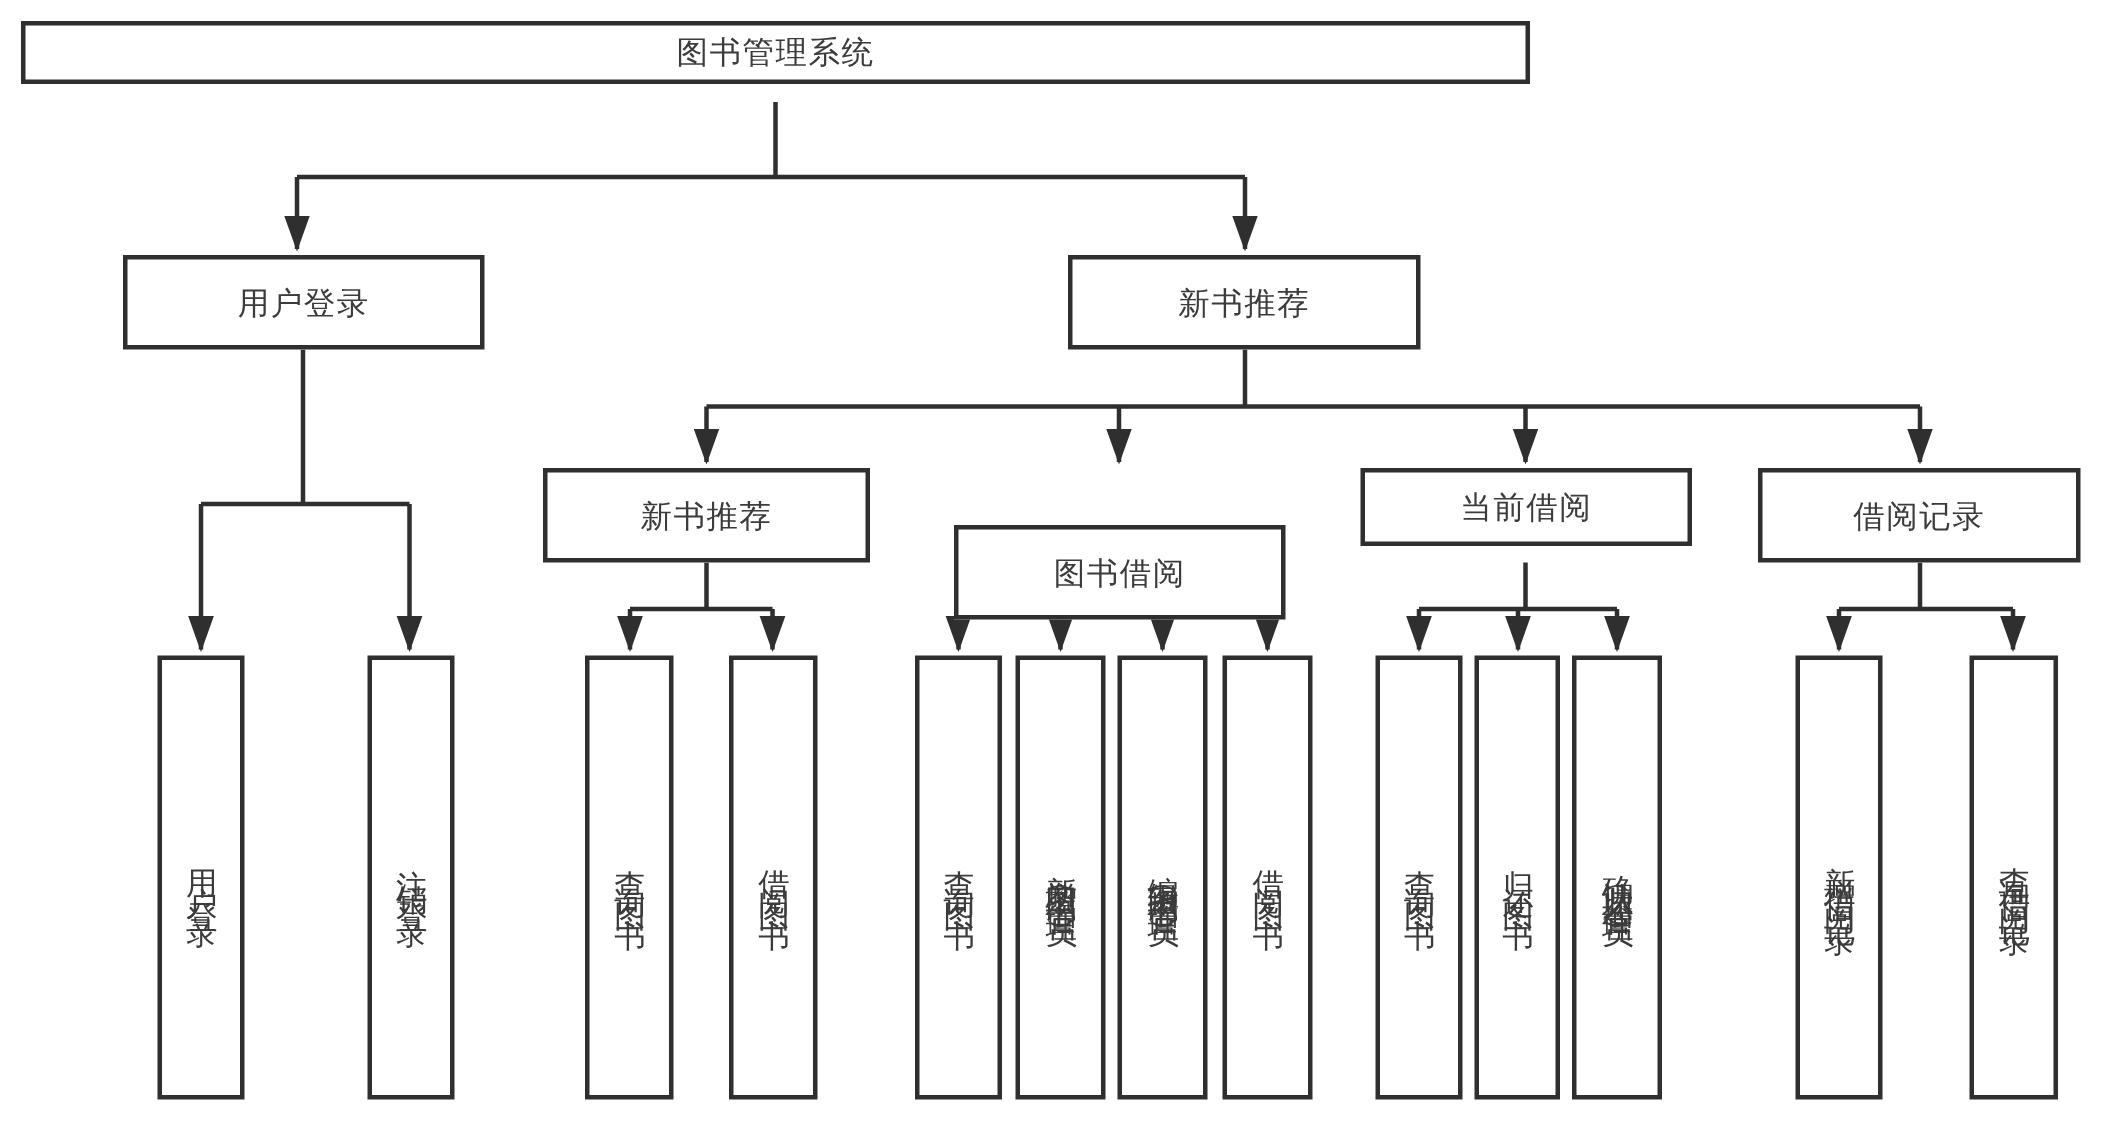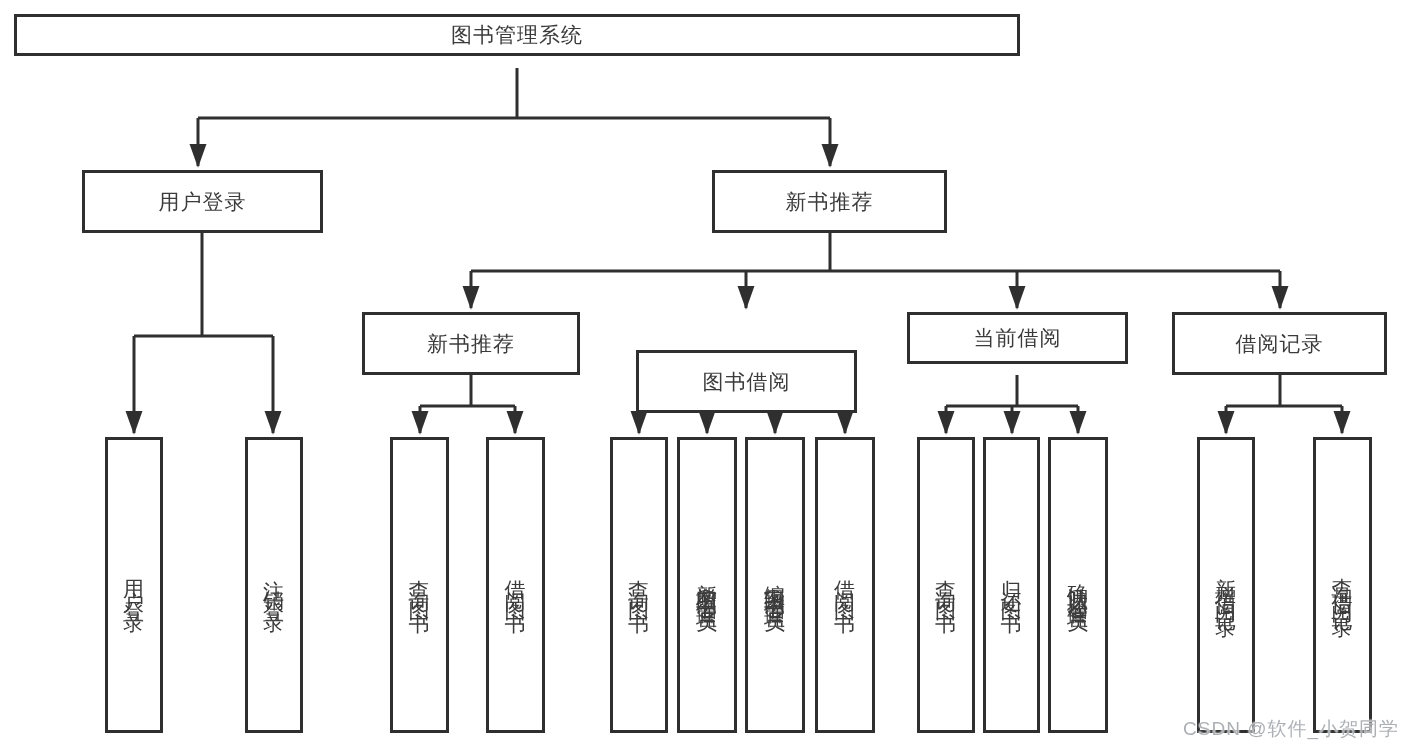--- a/index.html
+++ b/index.html
@@ -175,15 +175,14 @@
     <span class="vtext sp9">确认归还（管理员）</span>
   </div>
 
   <div class="vbox" style="left:1197px; width:58px;">
     <span class="vtext sp6">新增借阅记录</span>
   </div>
   <div class="vbox" style="left:1313px; width:59px;">
     <span class="vtext sp6">查询借阅记录</span>
   </div>
 
-  <div id="watermark">CSDN @软件_小贺同学</div>
 
 </div>
 
 </body></html>

